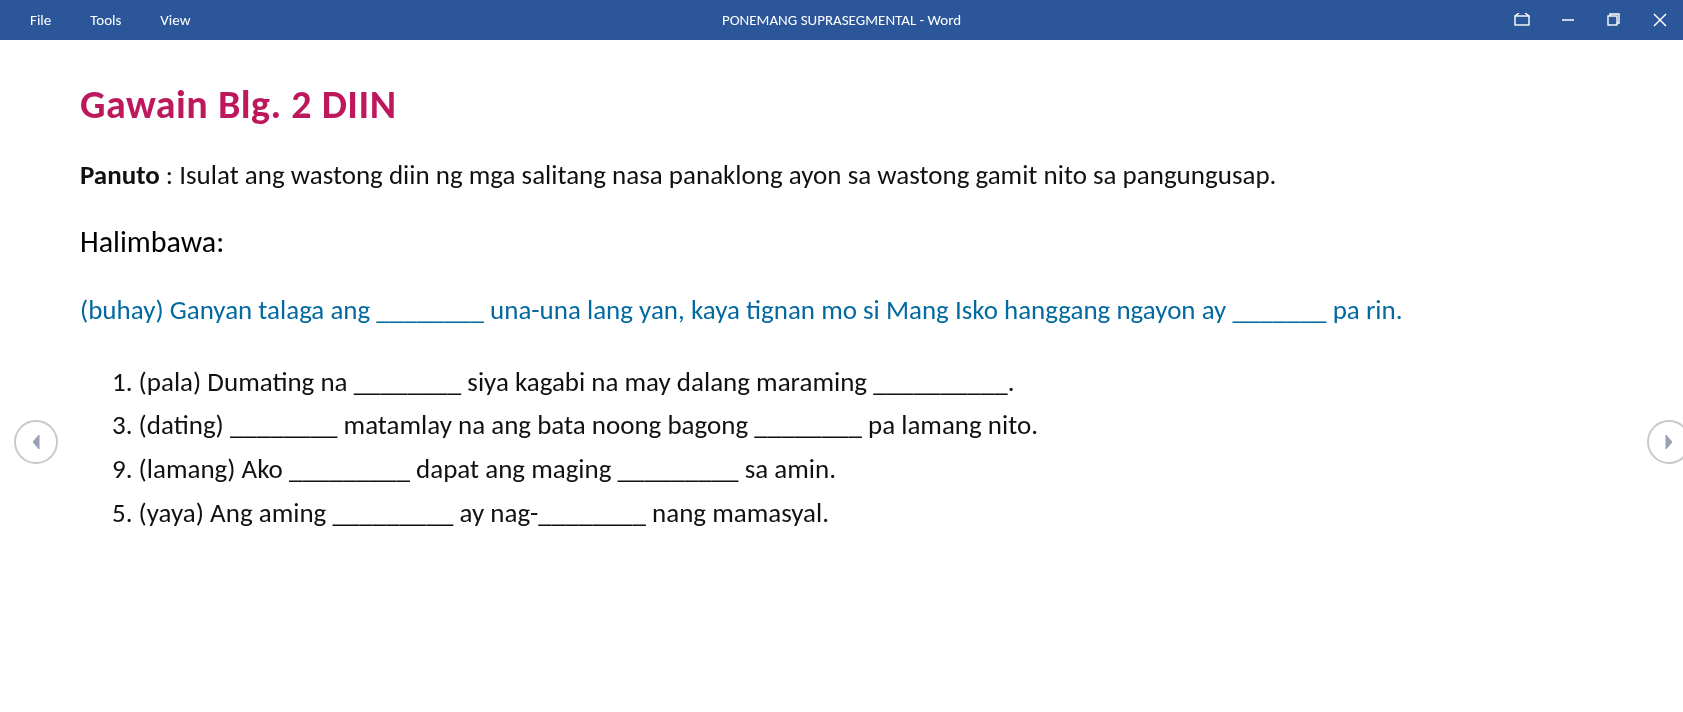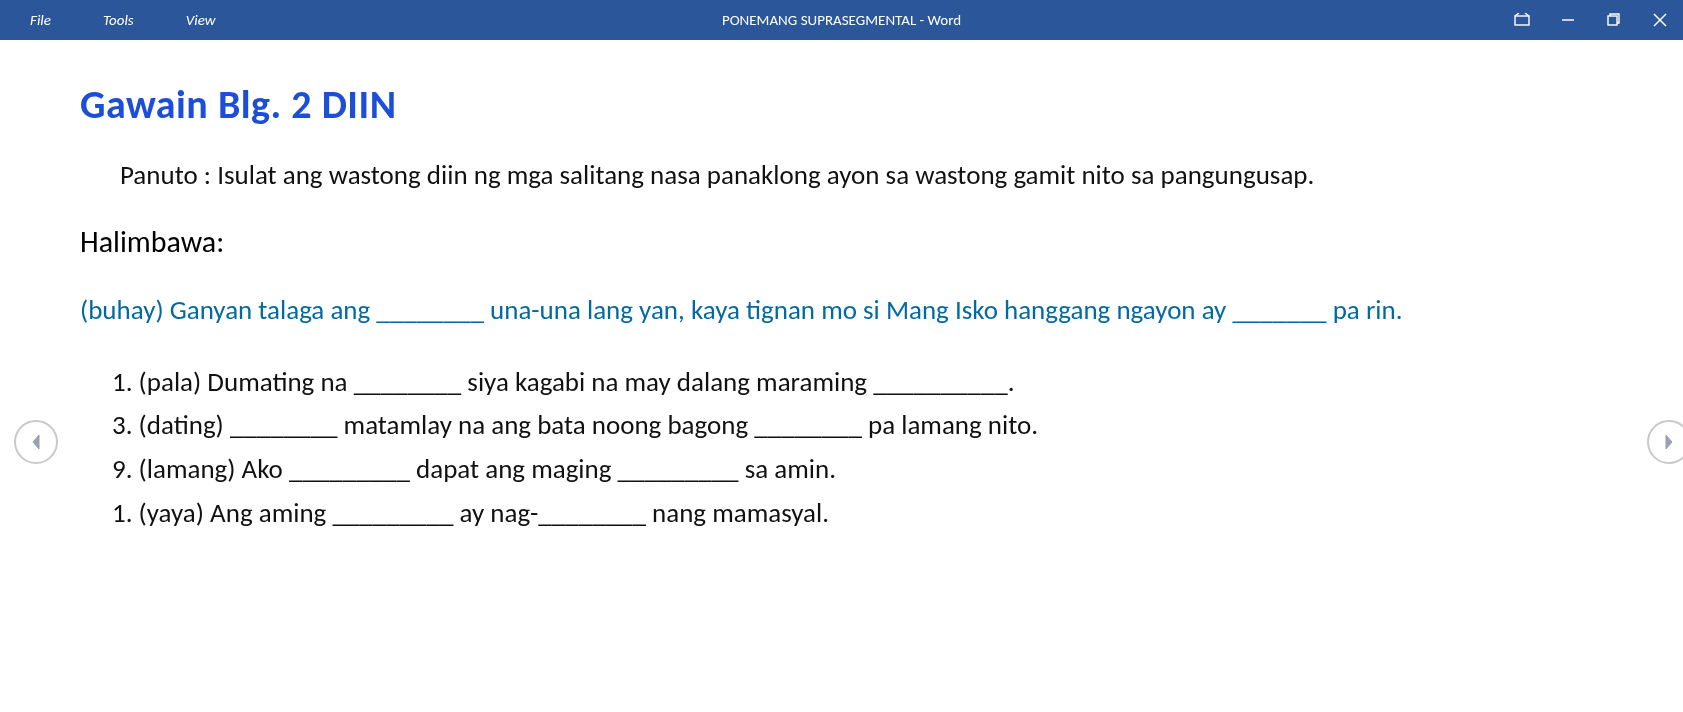--- a/index.html
+++ b/index.html
@@ -6,21 +6,21 @@
   html, body { width: 100%; height: 100%; font-family: "Segoe UI", Calibri, Arial, sans-serif; background: #fff; overflow: hidden; }
   .titlebar {
     background: #2b579a;
     color: #fff;
     height: 40px;
     display: flex;
     align-items: center;
     font-size: 15px;
     position: relative;
   }
-  .menu { display: flex; gap: 16px; padding-left: 12px; font-style: italic; }
+  .menu { display: flex; gap: 3px; padding-left: 12px; }
   .menu-item { padding: 0 18px; height: 40px; display: flex; align-items: center; cursor: pointer; }
   .title-center {
     position: absolute;
     left: 50%;
     transform: translateX(-50%);
     white-space: nowrap;
     font-size: 15px;
     text-align: right;
   }
   .win-controls {
@@ -41,31 +41,31 @@
   .win-btn svg { stroke: #fff; fill: none; }
   .page {
     position: relative;
     padding: 40px 80px 0 80px;
     height: calc(100% - 40px);
     overflow: hidden;
   }
   h1 {
     font-size: 40px;
     font-weight: 700;
-    color: #1d4ed8;
+    color: #be185d;
     margin-bottom: 28px;
     letter-spacing: 0.5px;
   }
   .panuto {
     font-size: 27px;
     color: #111;
     margin-bottom: 30px;
     line-height: 1.35;
   }
-  .panuto b { font-weight: 400; margin-left: 40px; }
+  .panuto b { font-weight: 700; }
   .halimbawa {
     font-size: 30px;
     color: #000000;
     margin-bottom: 28px;
   }
   .example {
     font-size: 27px;
     color: #0369a1;
     line-height: 1.6;
     margin-bottom: 28px;
@@ -159,16 +159,16 @@
 
   <p class="halimbawa">Halimbawa:</p>
 
   <p class="example">(buhay) Ganyan talaga ang ________ una-una lang yan, kaya tignan mo si Mang Isko hanggang ngayon ay _______ pa rin.</p>
 
 
   <div class="items">
     <div class="row">1. (pala) Dumating na ________ siya kagabi na may dalang maraming __________.</div>
     <div class="row">3. (dating) ________ matamlay na ang bata noong bagong ________ pa lamang nito.</div>
     <div class="row">9. (lamang) Ako _________ dapat ang maging _________ sa amin.</div>
-    <div class="row">1. (yaya) Ang aming _________ ay nag-________ nang mamasyal.</div>
+    <div class="row">5. (yaya) Ang aming _________ ay nag-________ nang mamasyal.</div>
   </div>
 
 </div>
 
 </body></html>

